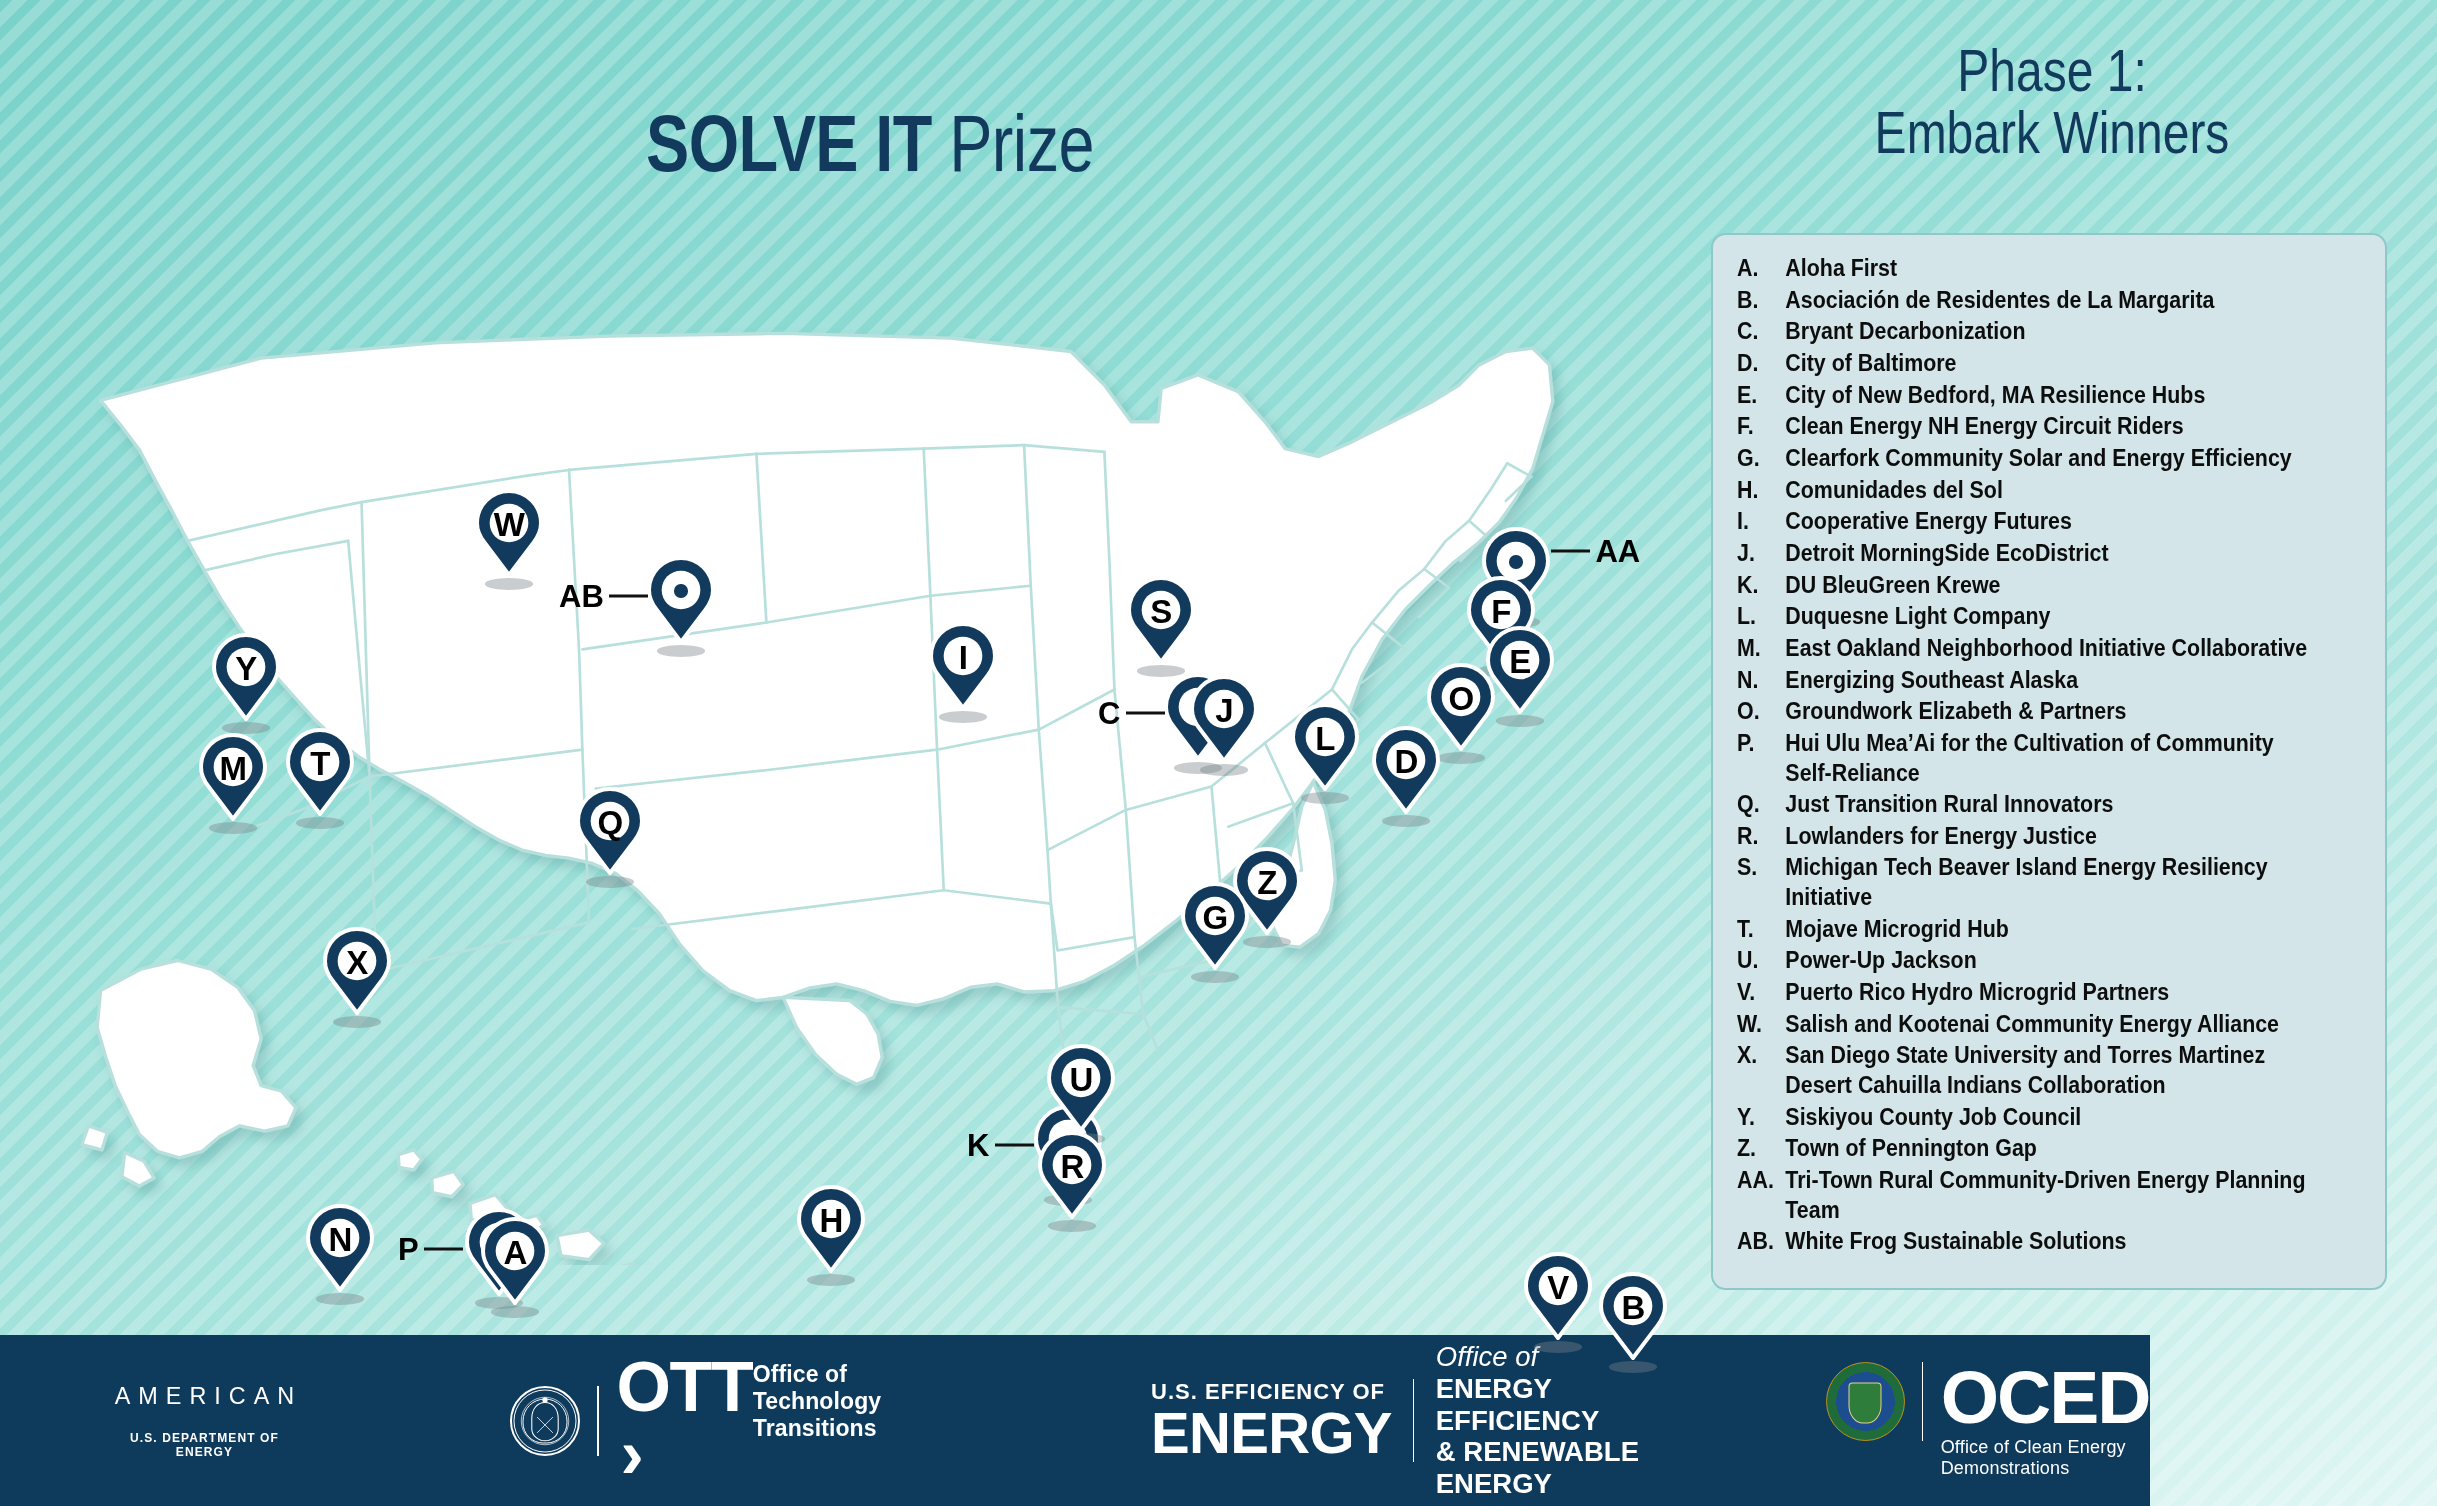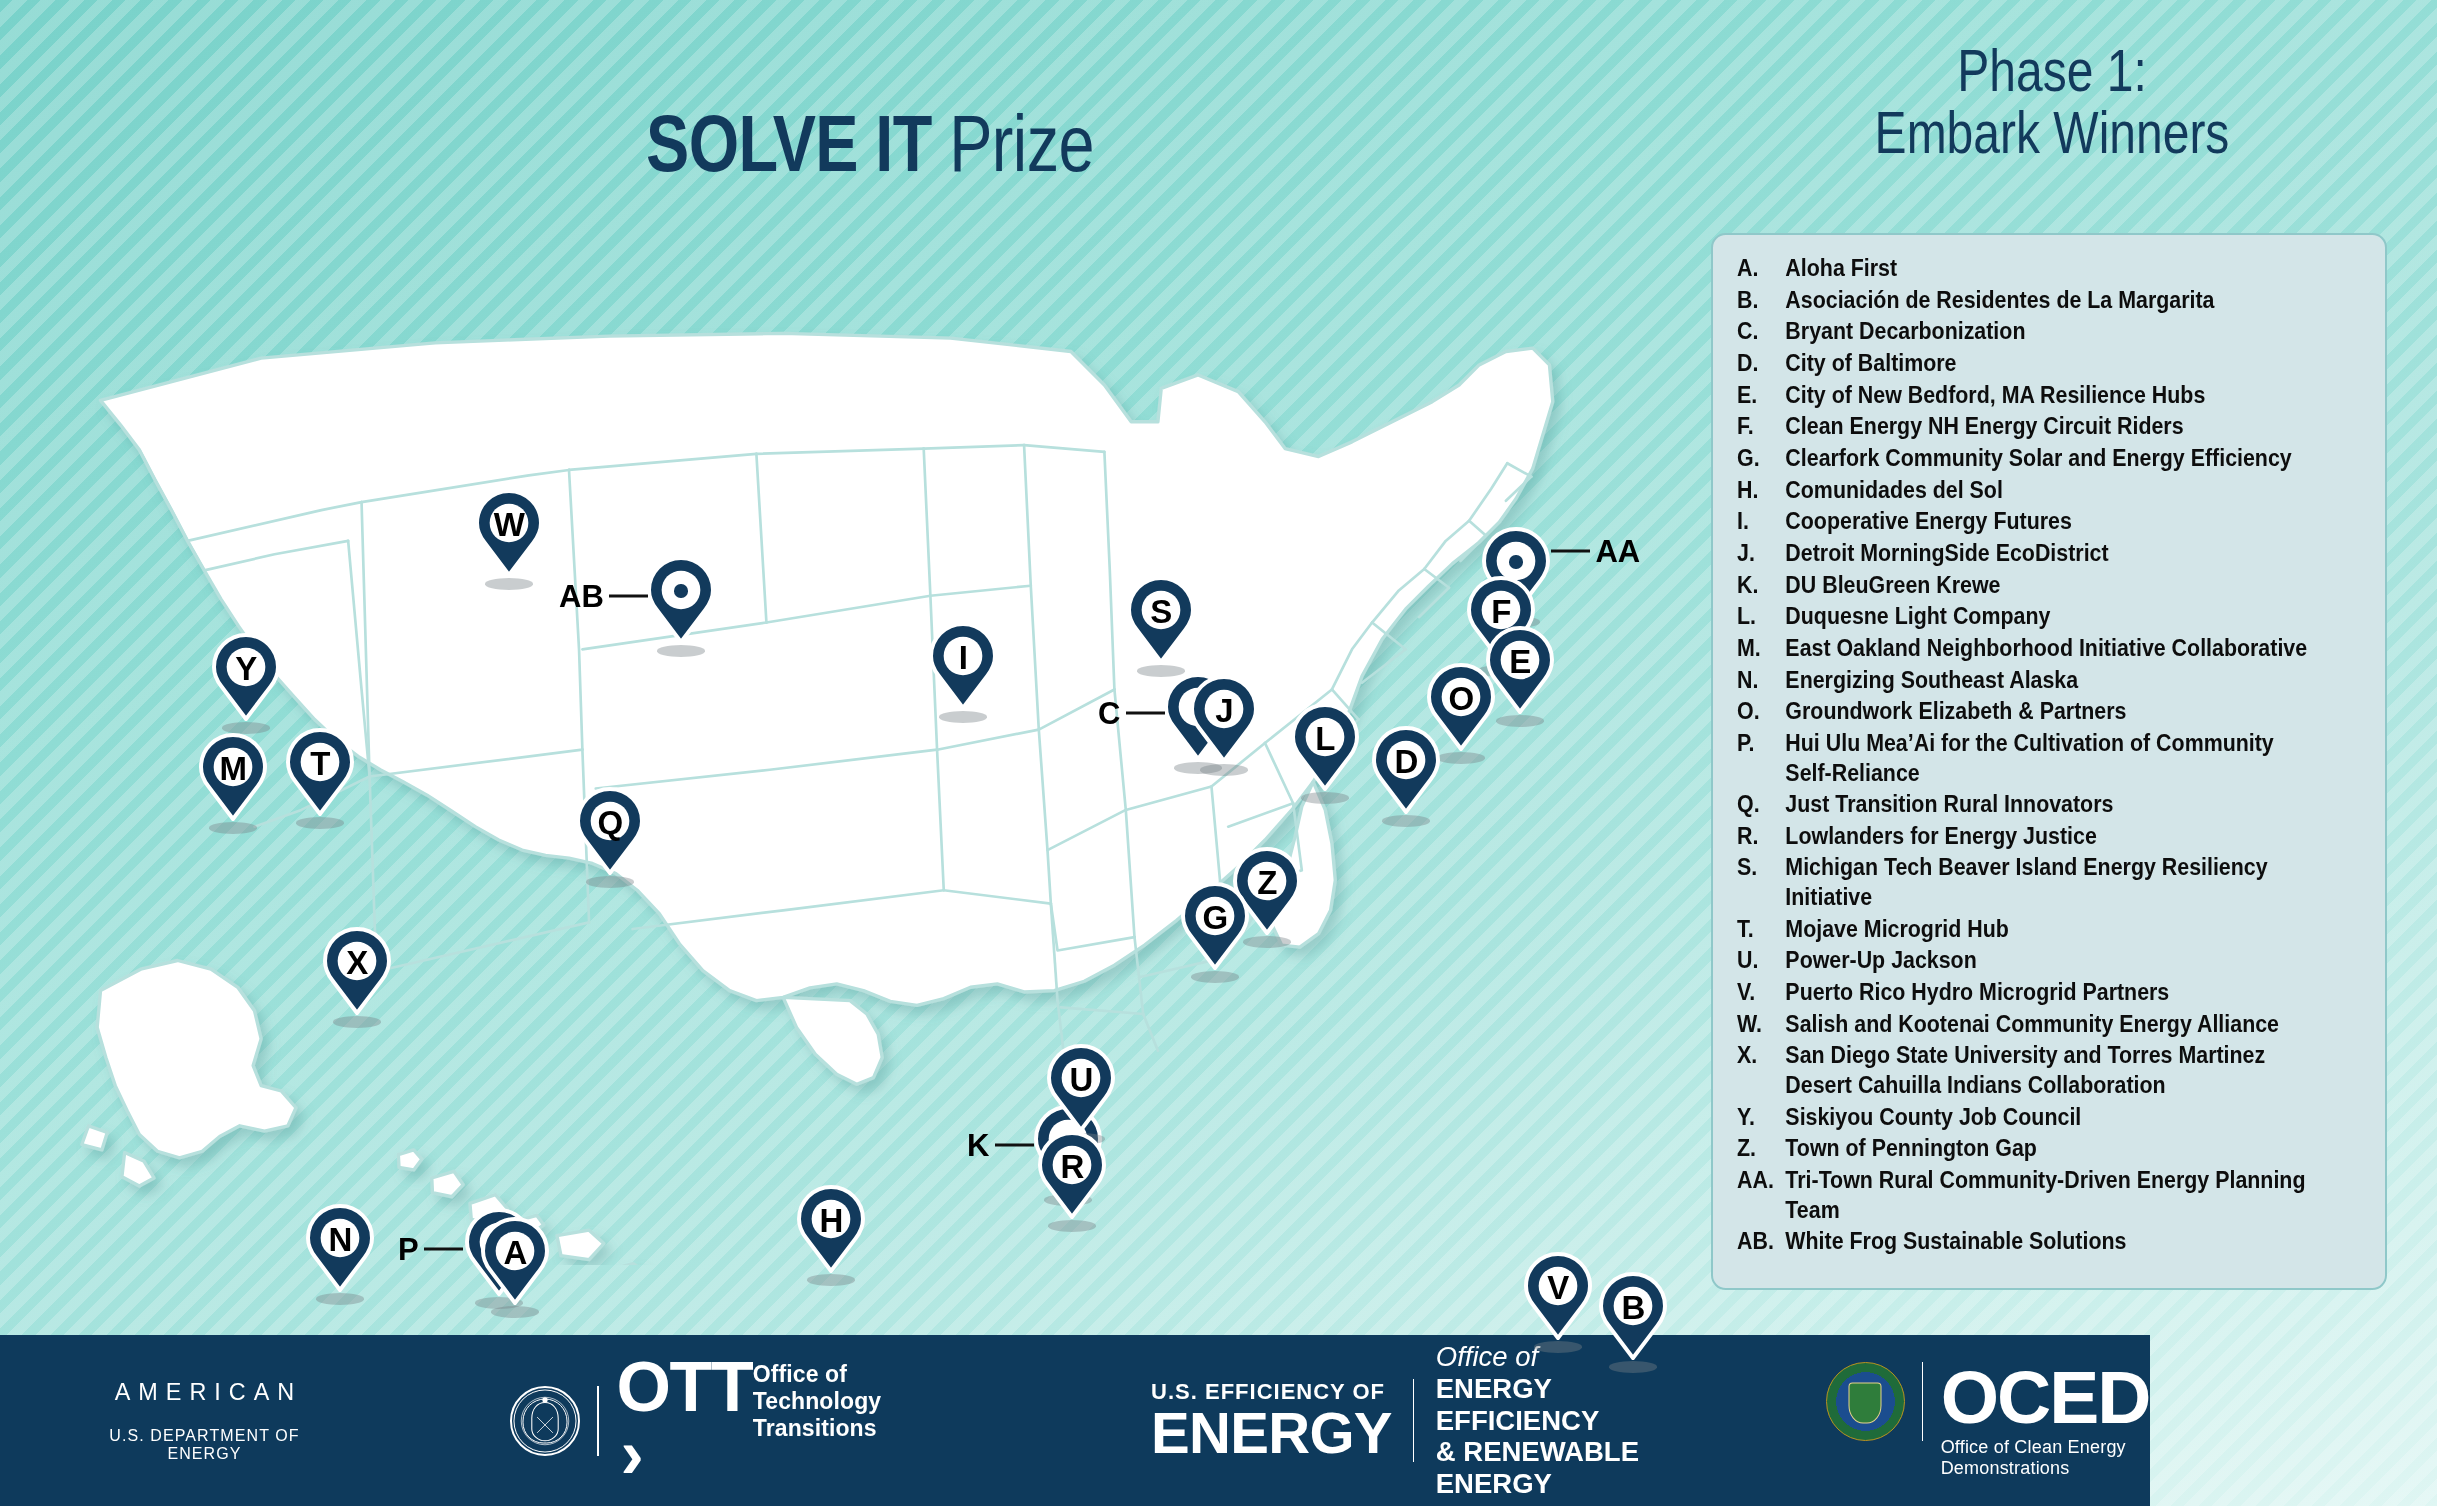--- a/index.html
+++ b/index.html
@@ -150,21 +150,21 @@
   #logo-american-made { margin-left: 100px; width: 281px; text-align: center; }
   #logo-american-made .am-top {
     font-size: 23.4px; letter-spacing: 8px; font-weight: 400;
     padding-left: 8px;
   }
   #logo-american-made .am-mid {
     font-size: 64px; font-weight: 800; letter-spacing: -1.3px;
     line-height: 1.0; margin-top: 1.3px;
   }
   #logo-american-made .am-bot {
-    font-size: 16px; letter-spacing: 1.1px; font-weight: 400; margin-top: 21px;
+    font-size: 12px; letter-spacing: 1.1px; font-weight: 700; margin-top: 21px;
   }
 
   
   .seal-mono {
     width: 70px; height: 70px; border-radius: 50%;
     border: 2px solid #fff; position: relative; flex: 0 0 auto;
   }
   .seal-mono::before {
     content: ""; position: absolute; left: 50%; top: 50%;
     width: 43px; height: 43px; transform: translate(-50%,-50%);

